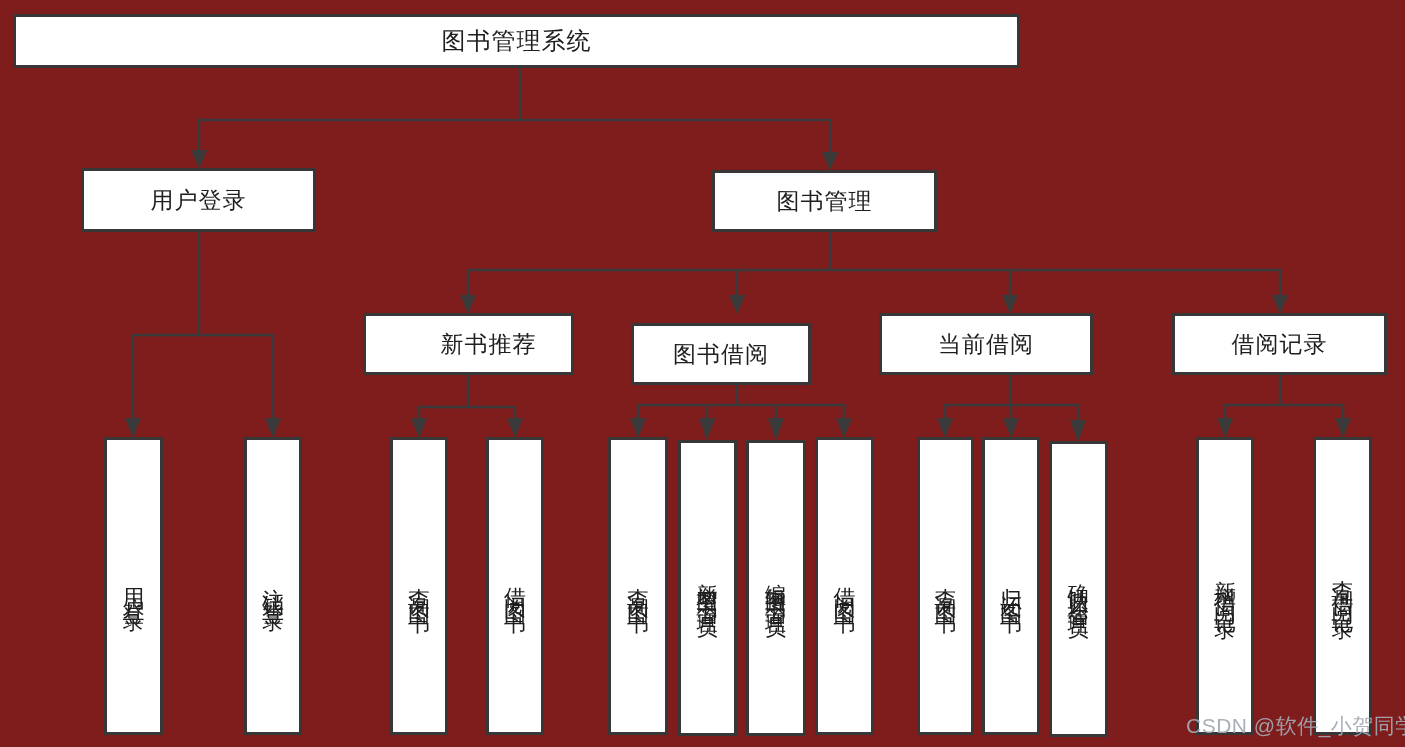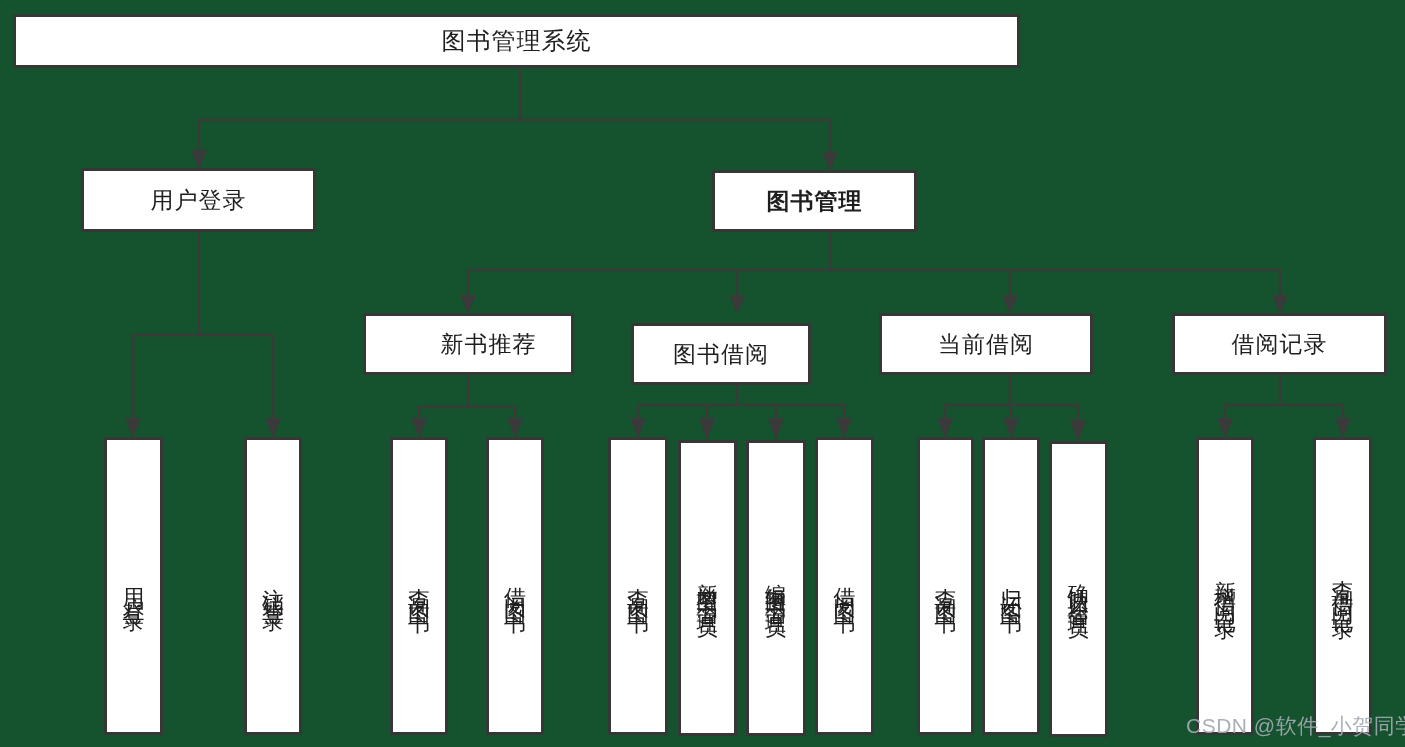--- a/index.html
+++ b/index.html
@@ -5,21 +5,21 @@
   html, body {
     margin: 0;
     padding: 0;
     background: #ffffff;
     font-family: "Liberation Sans", "DejaVu Sans", sans-serif;
   }
   #stage {
     position: relative;
     width: 1405px;
     height: 747px;
-    background: #14532d;
+    background: #7f1d1d;
     overflow: hidden;
   }
   #connectors {
     position: absolute;
     left: 0; top: 0;
     width: 1405px; height: 747px;
     z-index: 1;
   }
   .box {
     position: absolute;
@@ -44,21 +44,21 @@
     font-size: 22px;
     line-height: 1;
     letter-spacing: 8px;
     white-space: nowrap;
   }
   .tight { font-size: 21px; letter-spacing: 5px; }
 
   
   .n-root   { left: 13px;  top: 14px;  width: 1007px; height: 54px; }
   .n-login  { left: 81px;  top: 168px; width: 235px; height: 64px; }
-  .n-mgmt   { left: 712px; top: 170px; width: 205px; height: 62px; font-weight: bold; }
+  .n-mgmt   { left: 712px; top: 170px; width: 225px; height: 62px; }
   .n-newbk  { left: 363px; top: 313px; width: 211px; height: 62px; padding-left: 40px; }
   .n-borrow { left: 631px; top: 323px; width: 180px; height: 62px; }
   .n-current{ left: 879px; top: 313px; width: 214px; height: 62px; }
   .n-record { left: 1172px;top: 313px; width: 215px; height: 62px; }
 
   .lf1  { left: 104px;  top: 437px; width: 59px; height: 298px; }
   .lf2  { left: 244px;  top: 437px; width: 58px; height: 298px; }
   .lf3  { left: 390px;  top: 437px; width: 58px; height: 298px; }
   .lf4  { left: 486px;  top: 437px; width: 58px; height: 298px; }
   .lf5  { left: 608px;  top: 437px; width: 60px; height: 298px; }

